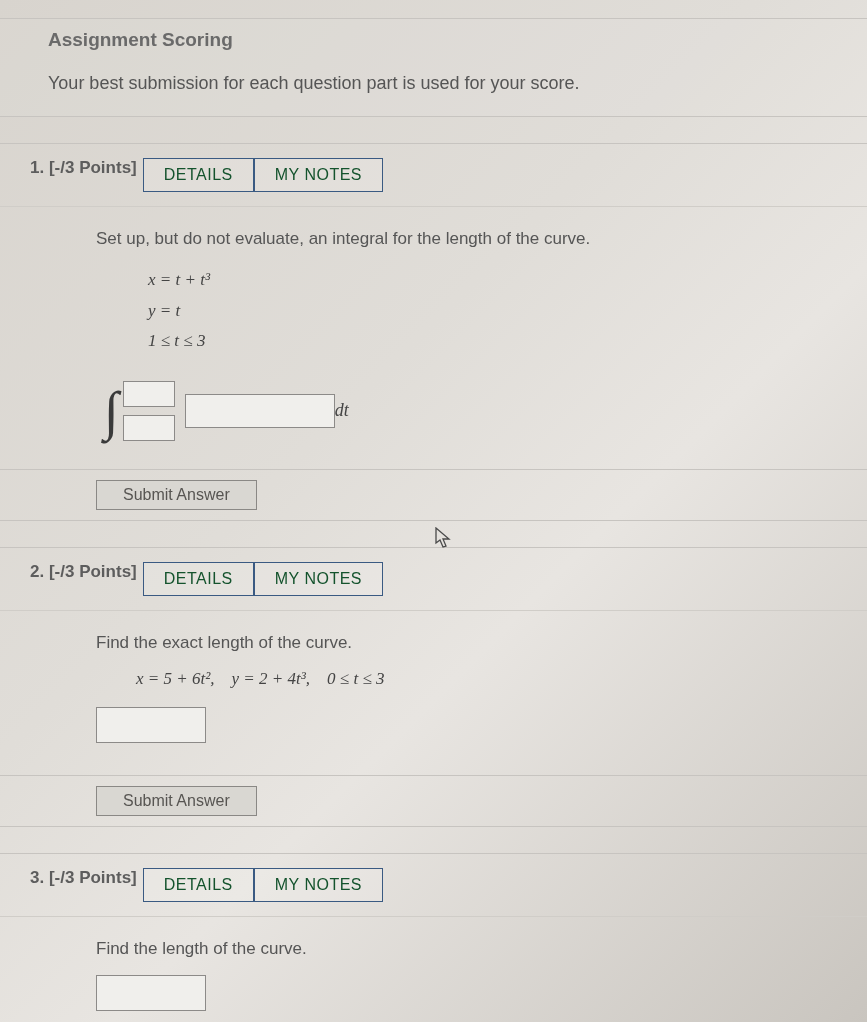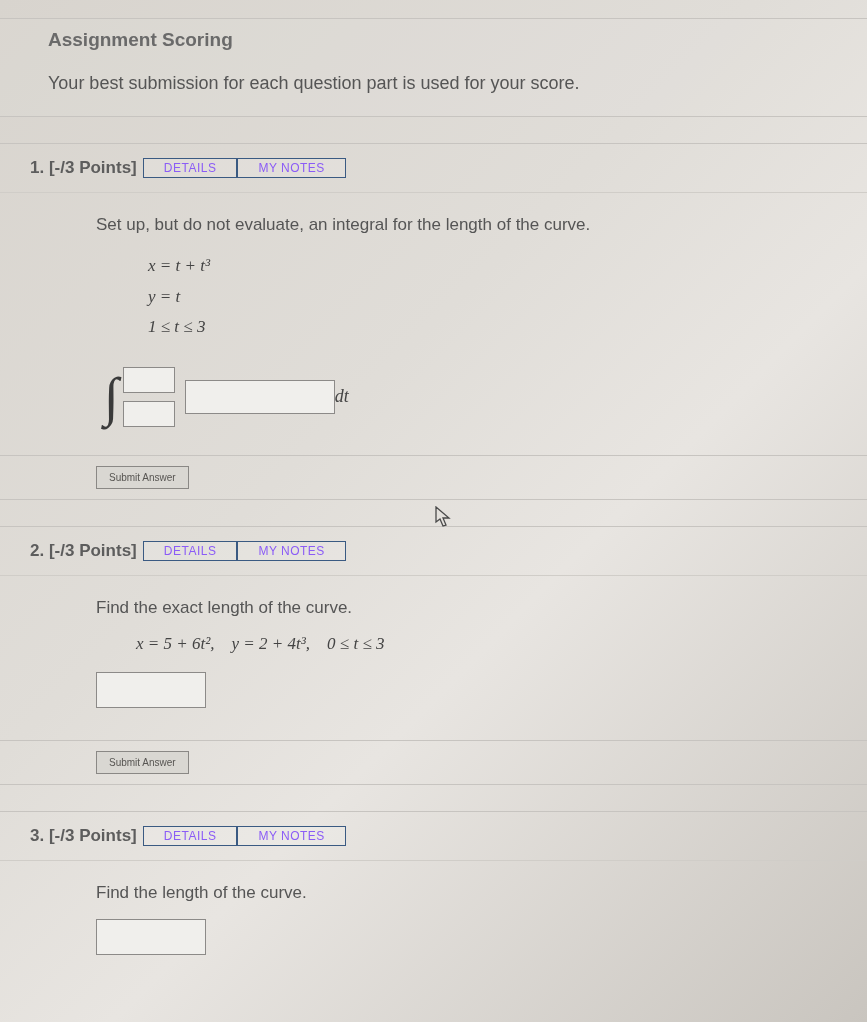--- a/index.html
+++ b/index.html
@@ -45,23 +45,23 @@
   .qnum {
     font-weight: 700;
     color: #5d5d5d;
     font-size: 17px;
     margin-right: 6px;
   }
   .btn {
     display: inline-block;
     border: 1.5px solid #3a5a82;
     background: rgba(255,255,255,0.15);
-    color: #8b5cf6;
-    padding: 0 20px;
-    font-size: 12px;
+    color: #14532d;
+    padding: 7px 20px;
+    font-size: 16px;
     letter-spacing: 0.5px;
     cursor: pointer;
     font-family: inherit;
   }
   .qbody {
     padding: 22px 55px 10px 96px;
     color: #555;
     font-size: 17px;
   }
   .prompt { margin-bottom: 16px; }
@@ -119,22 +119,22 @@
     color: #444;
   }
   .submit-row {
     border-top: 1px solid #c7c4c0;
     padding: 10px 24px 10px 96px;
   }
   .submit-btn {
     border: 1px solid #8a8885;
     background: #d9d7d2;
     color: #575552;
-    font-size: 10px;
-    padding: 5px 12px;
+    font-size: 16px;
+    padding: 5px 26px;
     cursor: pointer;
     font-family: inherit;
     text-align: right;
   }
   .cursor {
     position: absolute;
     width: 16px;
     height: 22px;
     pointer-events: none;
   }

